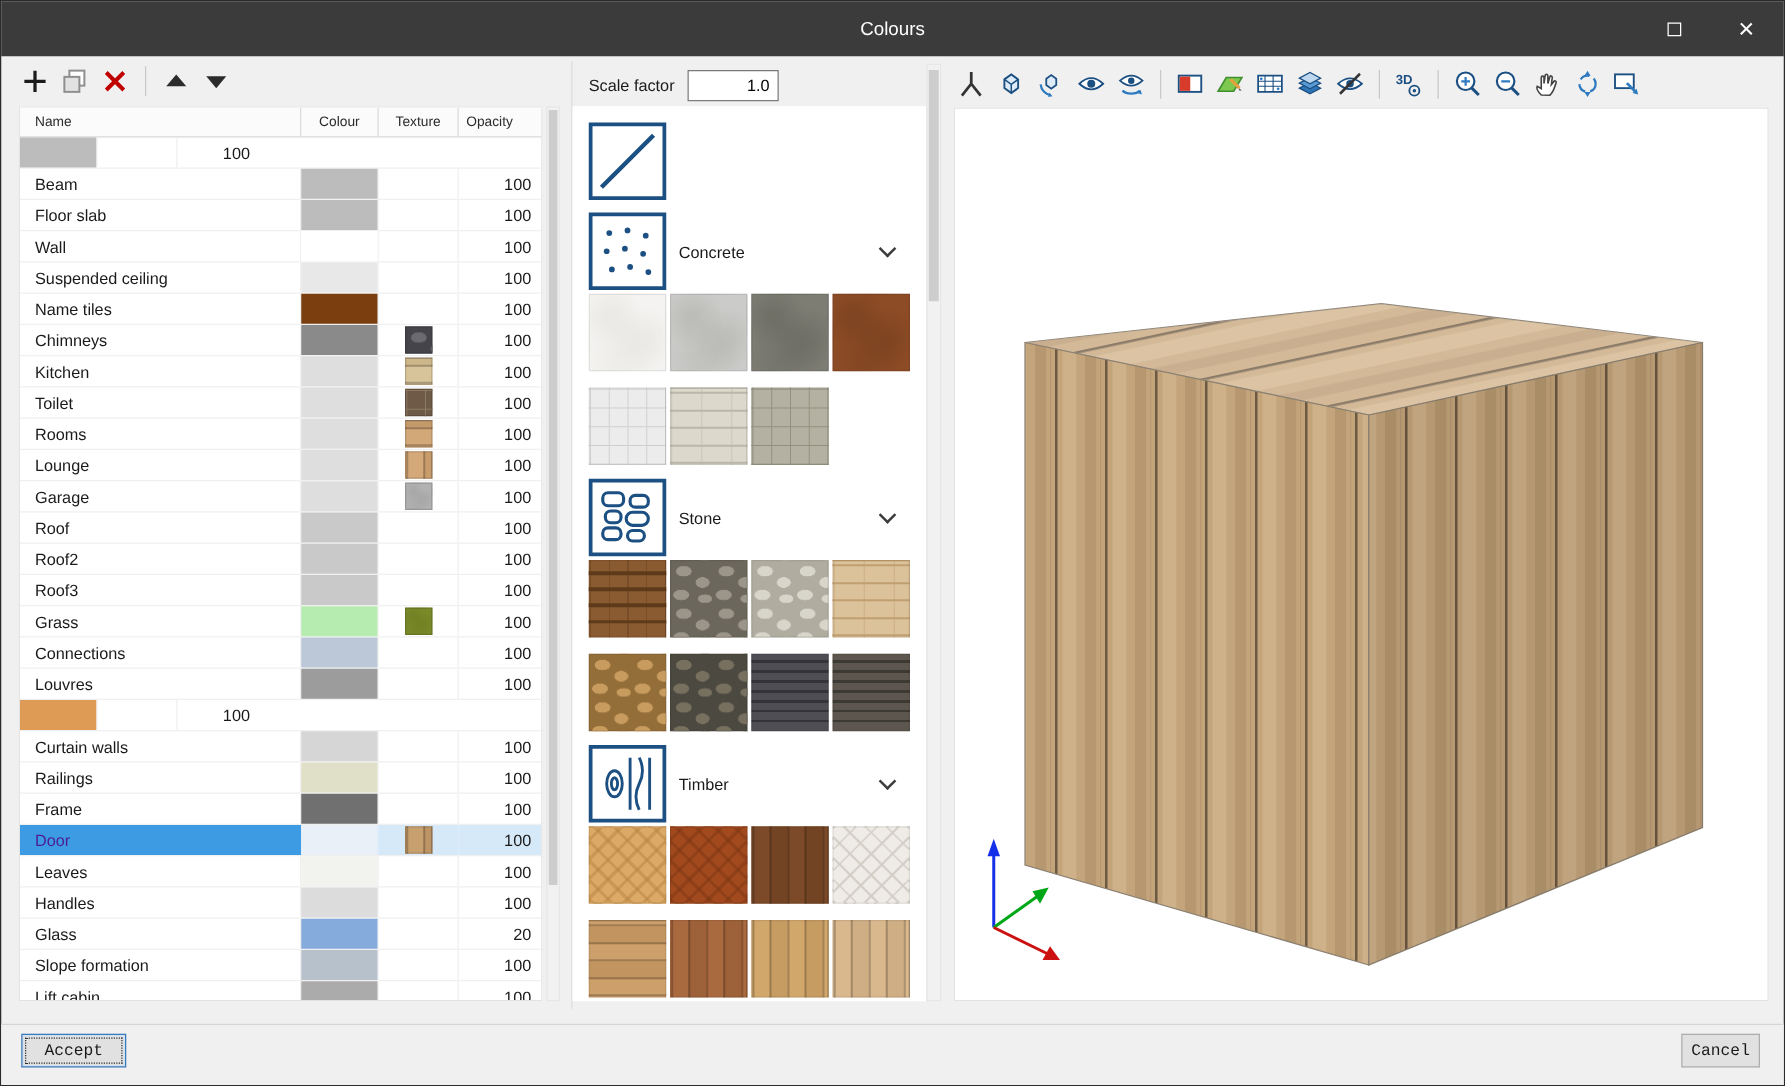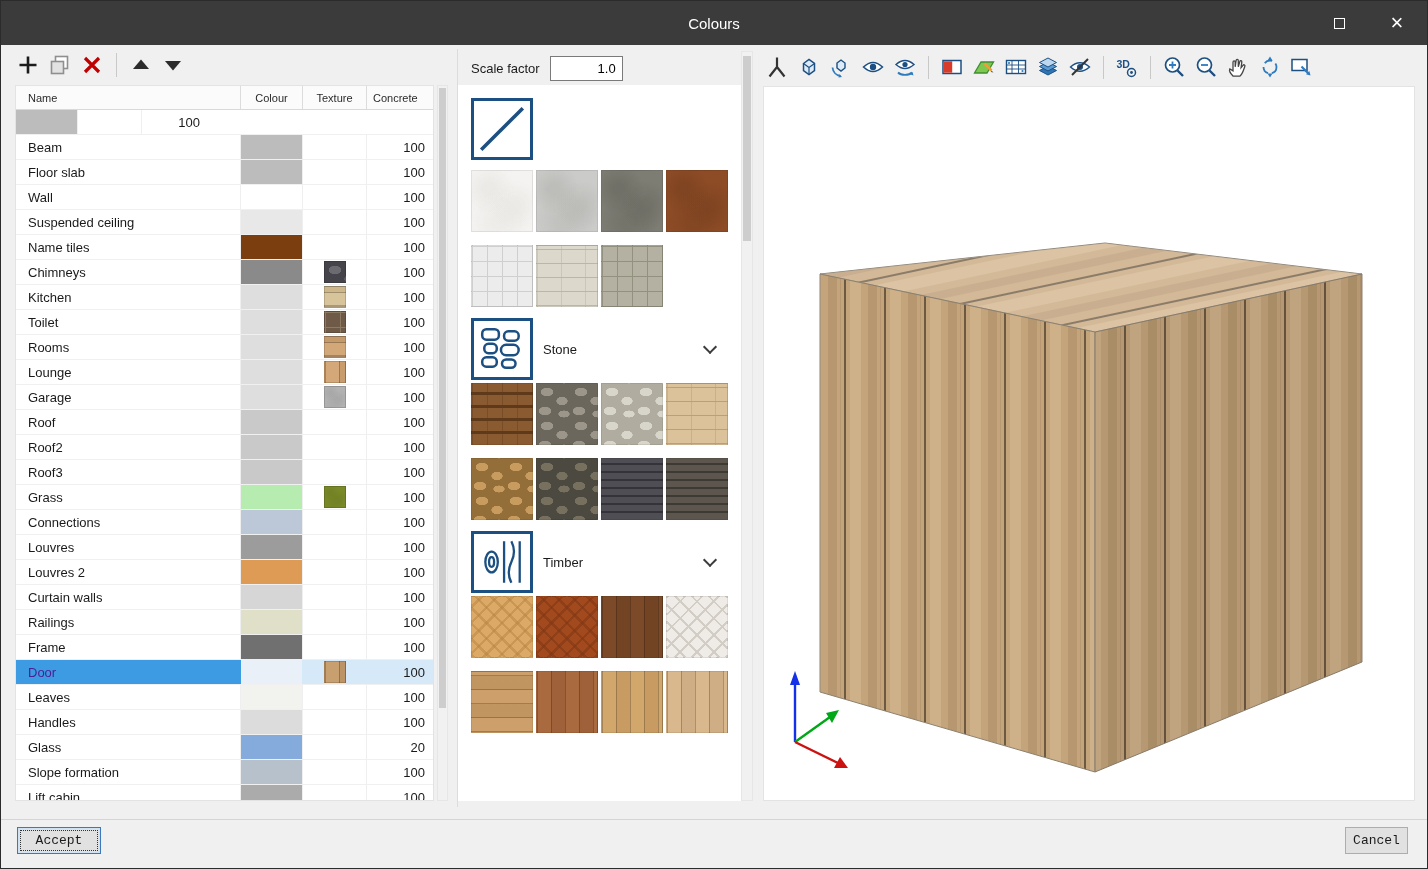--- a/index.html
+++ b/index.html
@@ -112,21 +112,21 @@
           <path d="M13 18.5L5 9h16z" fill="#2b2b2b"></path>
         </svg>
       </div>
     </div>
 
   <div class="table-wrap">
     <div class="thead">
       <div class="th c-name">Name</div>
       <div class="th c-colour">Colour</div>
       <div class="th c-texture">Texture</div>
-      <div class="th c-opacity">Concrete</div>
+      <div class="th c-opacity">Opacity</div>
     </div>
     <div id="tbody">
         <div class="trow">
           <div class="tc colour">
             <div class="colour-fill" style="background: rgb(188, 188, 188);"></div>
           </div>
           <div class="tc texture"></div>
           <div class="tc opacity">100</div>
         </div>
         <div class="trow">
@@ -273,21 +273,20 @@
         </div>
         <div class="trow">
           <div class="tc name">Louvres</div>
           <div class="tc colour">
             <div class="colour-fill" style="background: rgb(156, 156, 156);"></div>
           </div>
           <div class="tc texture"></div>
           <div class="tc opacity">100</div>
         </div>
         <div class="trow">
-          <div class="tc name">Louvres 2</div>
           <div class="tc colour">
             <div class="colour-fill" style="background: rgb(222, 155, 85);"></div>
           </div>
           <div class="tc texture"></div>
           <div class="tc opacity">100</div>
         </div>
         <div class="trow">
           <div class="tc name">Curtain walls</div>
           <div class="tc colour">
             <div class="colour-fill" style="background: rgb(214, 214, 214);"></div>
@@ -375,20 +374,39 @@
     <input class="scale-input" value="1.0" style="">
   </div>
 
   <div class="tex-panel" id="texpanel">
       <div class="cat-swatch none-swatch">
         <svg width="50" height="50" viewBox="0 0 48 48">
           <path d="M4 44L44 4" stroke="#1c4f82" stroke-width="3.4" fill="none"></path>
         </svg>
       </div>
       <div class="cat-block">
+        <div class="cat-header">
+          <div class="cat-swatch">
+            <svg width="50" height="50" viewBox="0 0 48 48">
+              <g fill="#1c4f82">
+                <circle cx="10" cy="10" r="2.2"></circle>
+                <circle cx="24" cy="8" r="2.2"></circle>
+                <circle cx="38" cy="12" r="2.2"></circle>
+                <circle cx="8" cy="24" r="2.2"></circle>
+                <circle cx="22" cy="22" r="2.2"></circle>
+                <circle cx="36" cy="26" r="2.2"></circle>
+                <circle cx="12" cy="38" r="2.2"></circle>
+                <circle cx="26" cy="36" r="2.2"></circle>
+                <circle cx="40" cy="40" r="2.2"></circle>
+              </g>
+            </svg>
+          </div>
+          <span class="cat-label">Concrete</span>
+          <div class="chevron"></div>
+        </div>
         <div class="tex-row">
           <div class="tex-cell" style="background-color: rgb(244, 243, 241); background-image: radial-gradient(circle at 28% 30%, rgba(221, 219, 214, 0.4) 8%, transparent 42%), radial-gradient(circle at 72% 58%, rgba(221, 219, 214, 0.333) 10%, transparent 46%), radial-gradient(circle at 45% 84%, rgba(221, 219, 214, 0.267) 12%, transparent 50%);"></div>
           <div class="tex-cell" style="background-color: rgb(203, 203, 201); background-image: radial-gradient(circle at 28% 30%, rgba(167, 167, 163, 0.4) 8%, transparent 42%), radial-gradient(circle at 72% 58%, rgba(167, 167, 163, 0.333) 10%, transparent 46%), radial-gradient(circle at 45% 84%, rgba(167, 167, 163, 0.267) 12%, transparent 50%);"></div>
           <div class="tex-cell" style="background-color: rgb(126, 125, 116); background-image: radial-gradient(circle at 28% 30%, rgba(93, 92, 84, 0.4) 8%, transparent 42%), radial-gradient(circle at 72% 58%, rgba(93, 92, 84, 0.333) 10%, transparent 46%), radial-gradient(circle at 45% 84%, rgba(93, 92, 84, 0.267) 12%, transparent 50%);"></div>
           <div class="tex-cell" style="background-color: rgb(142, 76, 38); background-image: radial-gradient(circle at 28% 30%, rgba(107, 57, 27, 0.4) 8%, transparent 42%), radial-gradient(circle at 72% 58%, rgba(107, 57, 27, 0.333) 10%, transparent 46%), radial-gradient(circle at 45% 84%, rgba(107, 57, 27, 0.267) 12%, transparent 50%);"></div>
         </div>
         <div class="tex-row">
           <div class="tex-cell" style="background-color: rgb(236, 236, 236); background-image: linear-gradient(rgb(207, 207, 207) 1px, transparent 1px), linear-gradient(90deg, rgb(207, 207, 207) 1px, transparent 1px); background-size: 15px 15px;"></div>
           <div class="tex-cell" style="background-color: rgb(220, 216, 204); background-image: repeating-linear-gradient(0deg, rgb(186, 182, 170) 0px, rgb(186, 182, 170) 1.5px, transparent 1.5px, transparent 14px), repeating-linear-gradient(90deg, rgba(186, 182, 170, 0.533) 0px, rgba(186, 182, 170, 0.533) 1px, transparent 1px, transparent 24px);"></div>
           <div class="tex-cell" style="background-color: rgb(180, 177, 162); background-image: linear-gradient(rgb(146, 144, 126) 1px, transparent 1px), linear-gradient(90deg, rgb(146, 144, 126) 1px, transparent 1px); background-size: 15px 15px;"></div>

